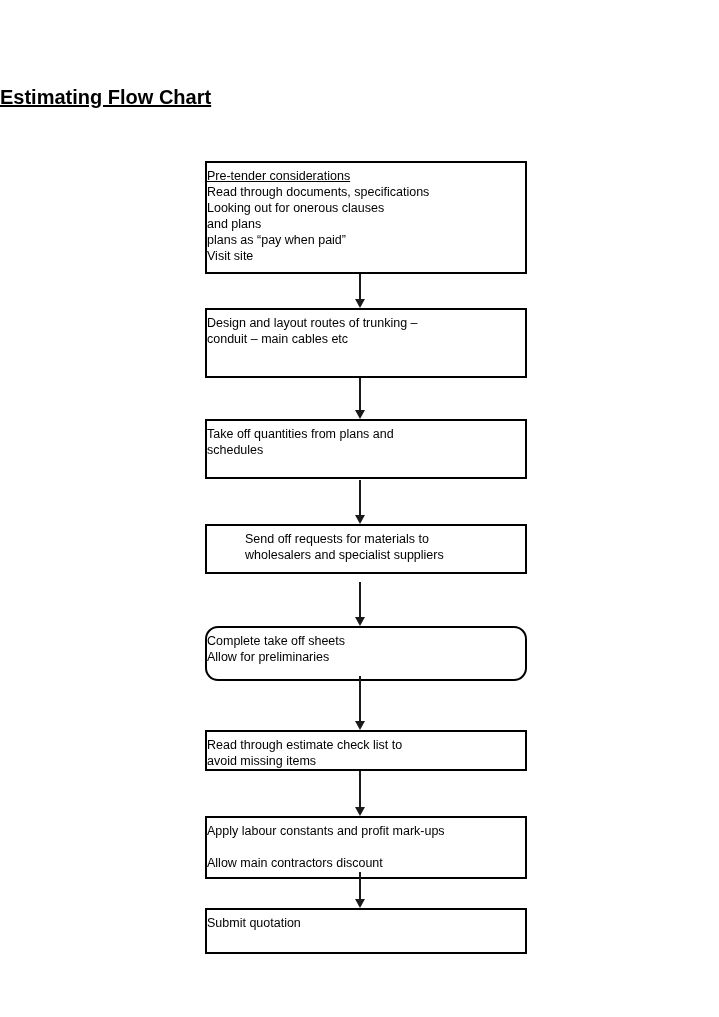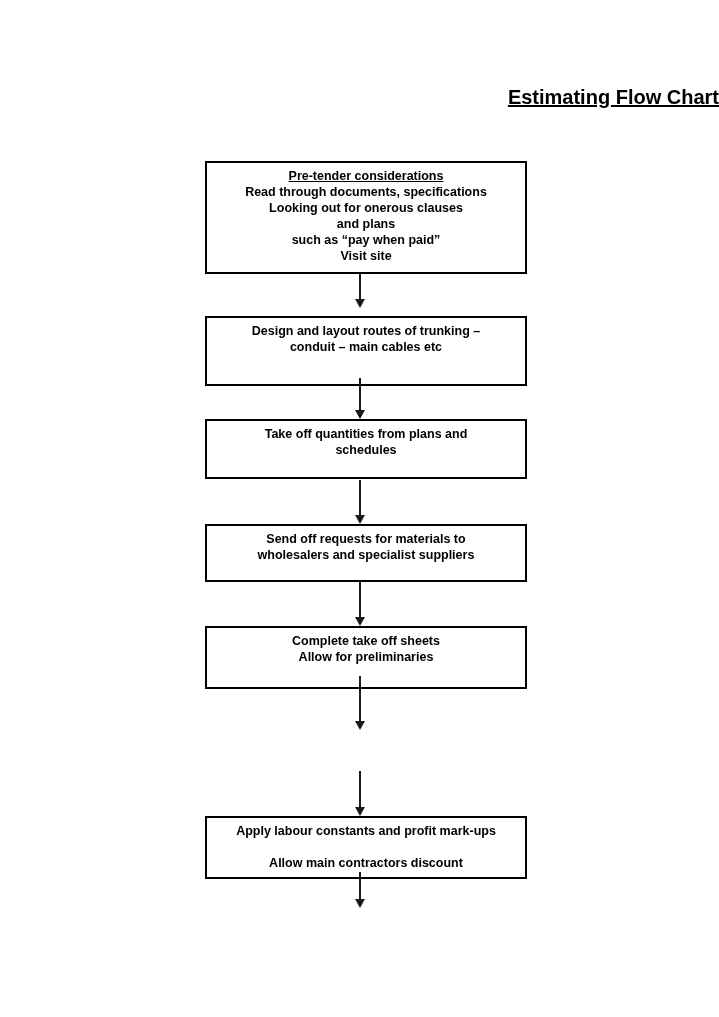--- a/index.html
+++ b/index.html
@@ -14,49 +14,49 @@
     background: #ffffff;
     font-family: "Liberation Sans", sans-serif;
     color: #000000;
     overflow: hidden;
   }
   .title {
     position: absolute;
     top: 84px;
     left: 0;
     width: 719px;
-    text-align: right;
+    text-align: left;
     font-size: 20px;
     font-weight: bold;
     line-height: 26px;
     text-decoration: underline;
     margin: 0;
   }
   .box {
     position: absolute;
     left: 205px;
     width: 322px;
     box-sizing: border-box;
     border: 2px solid #000000;
     background: #ffffff;
-    text-align: center;
+    text-align: left;
     font-size: 12.5px;
-    font-weight: bold;
+    font-weight: normal;
     line-height: 16px;
     padding-top: 5px;
   }
   .box .line { white-space: nowrap; }
   .box .heading { text-decoration: underline; }
   .blank-line { height: 16px; }
 
   .b1 { top: 161px; height: 113px; }
-  .b2 { top: 316px; height: 70px; }
+  .b2 { top: 308px; height: 70px; }
   .b3 { top: 419px; height: 60px; }
-  .b4 { top: 524px; height: 58px; }
-  .b5 { top: 626px; height: 63px; }
+  .b4 { top: 524px; height: 50px; padding-left: 38px; }
+  .b5 { top: 626px; height: 55px; border-radius: 13px; }
   .b6 { top: 730px; height: 41px; }
   .b7 { top: 816px; height: 63px; }
   .b8 { top: 908px; height: 46px; }
 
   .arrow {
     position: absolute;
     left: 352px;
     width: 16px;
     display: flex;
     flex-direction: column;
@@ -88,21 +88,21 @@
 
 <div class="page">
 
   <h1 class="title">Estimating Flow Chart</h1>
 
   <div class="box b1">
     <div class="line heading">Pre-tender considerations</div>
     <div class="line">Read through documents, specifications</div>
     <div class="line">Looking out for onerous clauses</div>
     <div class="line">and plans</div>
-    <div class="line">such as “pay when paid”</div>
+    <div class="line">plans as “pay when paid”</div>
     <div class="line">Visit site</div>
   </div>
 
   <div class="arrow a1">
     <div class="shaft"></div>
     <div class="head"></div>
   </div>
 
   <div class="box b2">
     <div class="line">Design and layout routes of trunking –</div>
@@ -137,31 +137,38 @@
   <div class="box b5">
     <div class="line">Complete take off sheets</div>
     <div class="line">Allow for preliminaries</div>
   </div>
 
   <div class="arrow a5">
     <div class="shaft"></div>
     <div class="head"></div>
   </div>
 
+  <div class="box b6">
+    <div class="line">Read through estimate check list to</div>
+    <div class="line">avoid missing items</div>
+  </div>
 
   <div class="arrow a6">
     <div class="shaft"></div>
     <div class="head"></div>
   </div>
 
   <div class="box b7">
     <div class="line">Apply labour constants and profit mark-ups</div>
     <div class="blank-line"></div>
     <div class="line">Allow main contractors discount</div>
   </div>
 
   <div class="arrow a7">
     <div class="shaft"></div>
     <div class="head"></div>
   </div>
 
+  <div class="box b8">
+    <div class="line">Submit quotation</div>
+  </div>
 
 </div>
 
 </body></html>

